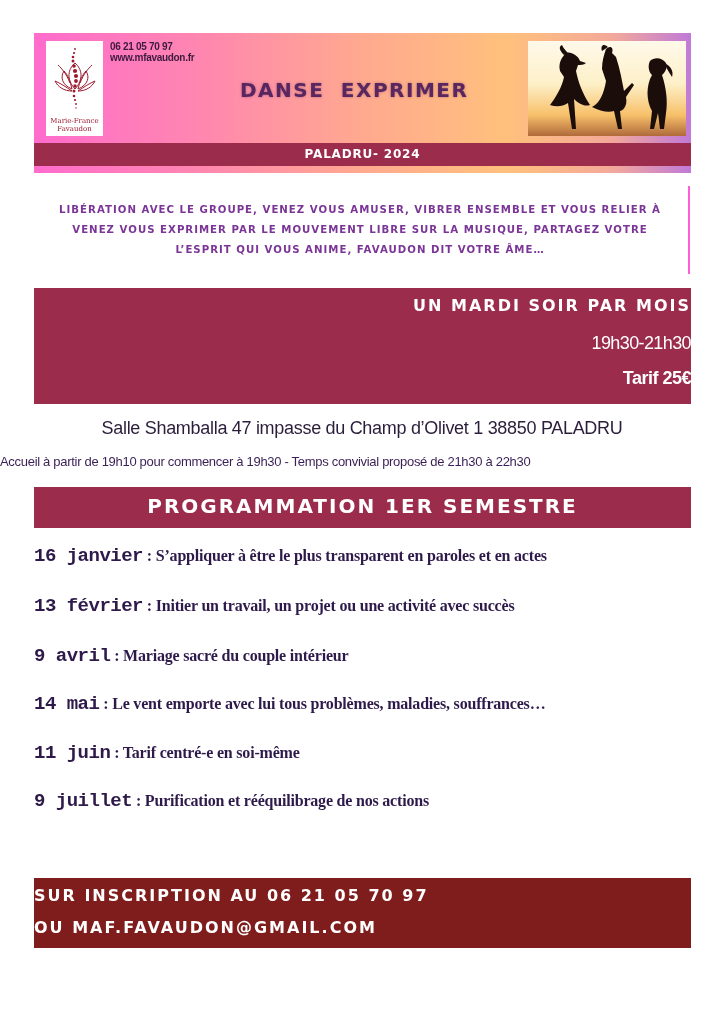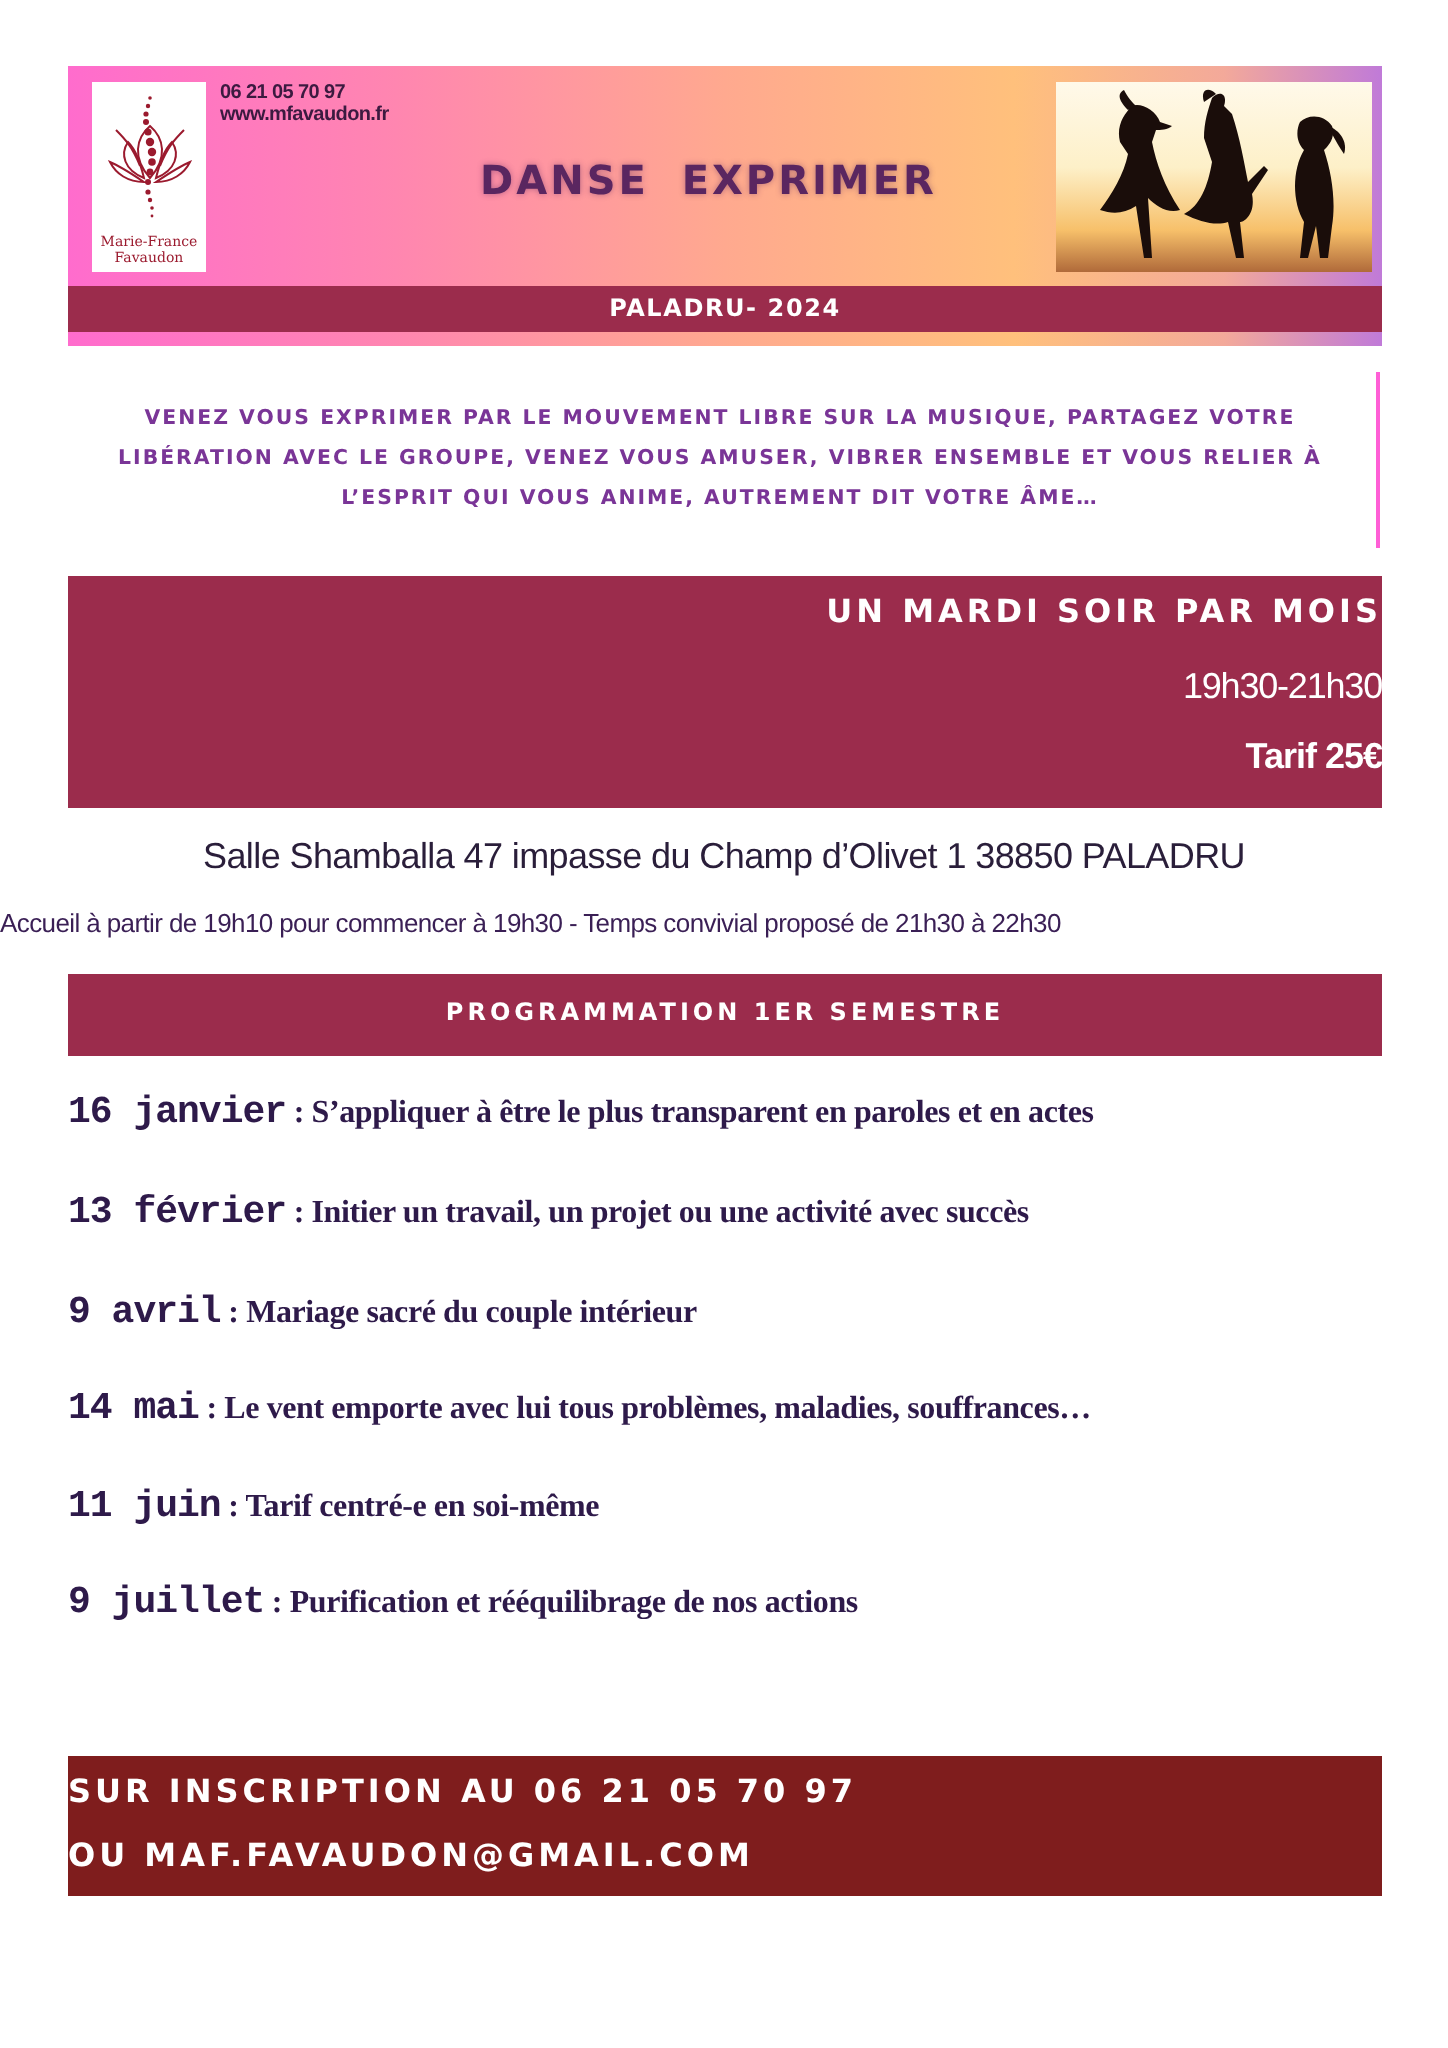--- a/index.html
+++ b/index.html
@@ -81,21 +81,21 @@
     font-family: "Liberation Sans", sans-serif; font-size: 18px; color: #2a1e3a; letter-spacing: -0.3px;
   }
   .welcome {
     position: absolute; left: 0; width: 724px; top: 454px; 
     font-family: "Liberation Sans", sans-serif; font-size: 13px; color: #3a1f55; letter-spacing: -0.3px;
   }
 
   .box2 {
     position: absolute; left: 34px; top: 487px; width: 657px; height: 41px;
     background: #9b2c4c; color: #ffffff; text-align: center;
-    font-family: "DejaVu Sans", sans-serif; font-weight: bold; font-size: 12px;
+    font-family: "DejaVu Sans", sans-serif; font-weight: bold; font-size: 20px;
     line-height: 38px; letter-spacing: 2px;
   }
 
   .prog { position: absolute; left: 34px; width: 670px; }
   .prog .date {
     font-family: Liberation Mono, monospace; font-weight: bold; font-size: 19px;
     color: #2e1a4a; letter-spacing: -0.5px;
   }
   .prog .desc {
     font-family: "Liberation Serif", serif; font-weight: bold; font-size: 16px;
@@ -167,23 +167,23 @@
         <path d="M122 20 C126 16,134 16,138 22 C140 28,136 32,134 34 C138 46,140 60,138 72 L136 88 L132 88 L130 72 L126 88 L122 88 L124 70 C118 60,118 44,124 34 C120 30,120 24,122 20Z"></path>
         <path d="M136 22 C142 24,146 30,144 36 C140 30,138 26,136 22Z"></path>
       </g>
     </svg>
   </div>
 
   <div class="band">PALADRU- 2024</div>
 </div>
 
 <div class="intro">
+  <div>LIBÉRATION AVEC LE GROUPE, VENEZ VOUS AMUSER, VIBRER ENSEMBLE ET VOUS RELIER À</div>
   <div>VENEZ VOUS EXPRIMER PAR LE MOUVEMENT LIBRE SUR LA MUSIQUE, PARTAGEZ VOTRE</div>
-  <div>LIBÉRATION AVEC LE GROUPE, VENEZ VOUS AMUSER, VIBRER ENSEMBLE ET VOUS RELIER À</div>
-  <div>L’ESPRIT QUI VOUS ANIME, AUTREMENT DIT VOTRE ÂME…</div>
+  <div>L’ESPRIT QUI VOUS ANIME, FAVAUDON DIT VOTRE ÂME…</div>
 </div>
 <div class="vbar"></div>
 
 <div class="box1">
   <div class="h">UN MARDI SOIR PAR MOIS</div>
   <div class="t">19h30-21h30</div>
   <div class="p">Tarif 25€</div>
 </div>
 
 <div class="address">Salle Shamballa 47 impasse du Champ d’Olivet  1   38850 PALADRU</div>

